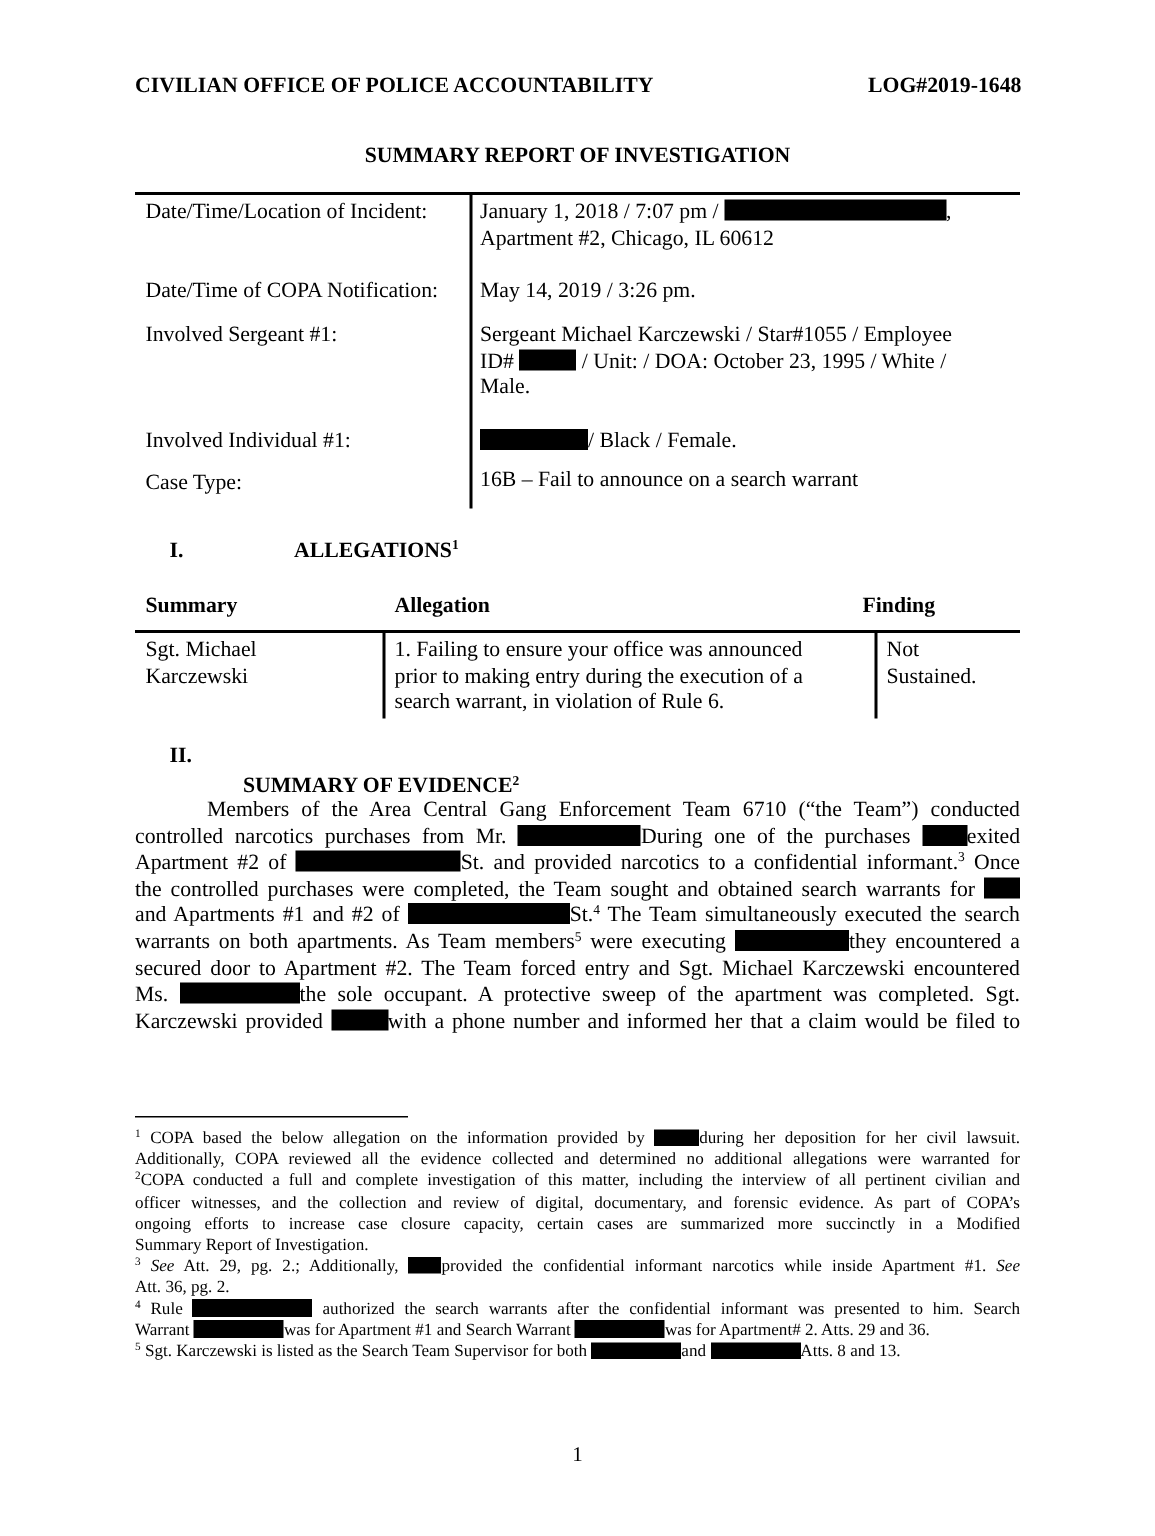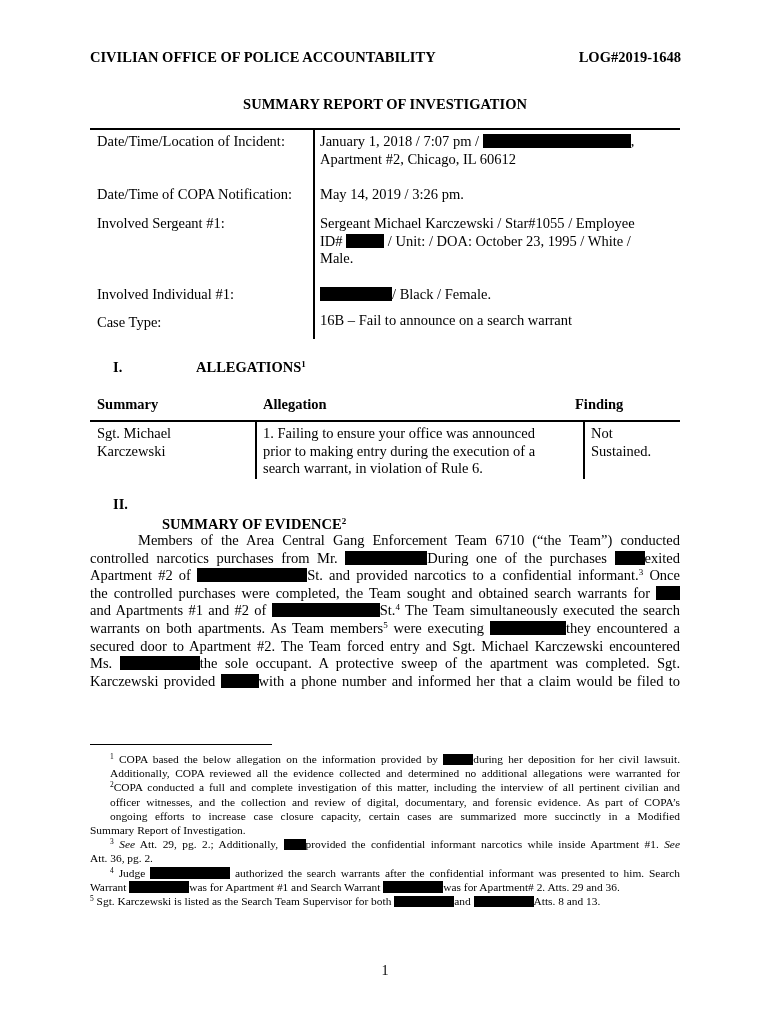--- a/index.html
+++ b/index.html
@@ -14,21 +14,21 @@
   .val { left:320px; width:370px; }
   .red { display:inline-block; background:#000; height:14px; vertical-align:-2px; }
   .sec { position:absolute; font-weight:bold; font-size:14.5px; }
   .th { position:absolute; font-weight:bold; font-size:14.5px; top:396px; }
   .td { position:absolute; font-size:14.5px; line-height:17.5px; }
   .para { position:absolute; left:90px; width:590px; font-size:14.5px; line-height:17.6px; text-align:justify; }
   .pline { display:block; text-align:justify; text-align-last:justify; white-space:nowrap; }
   sup { font-size:9px; vertical-align:5px; line-height:0; }
   .fn { position:absolute; left:90px; width:590px; font-size:11.4px; line-height:14.2px; }
   .fline { display:block; white-space:nowrap; }
-  .fline.j { text-align:justify; text-align-last:justify;margin-left:20px; }
+  .fline.j { text-align:justify; text-align-last:justify; }
   .fn sup { font-size:7.5px; vertical-align:4px; }
   .fn .red { height:11.5px; vertical-align:-2px; }
   .pagenum { position:absolute; top:963px; left:0; width:770px; text-align:center; font-size:14px; }
 </style>
 </head>
 <body>
 
 <div class="abs hdr" style="left:90px;">CIVILIAN OFFICE OF POLICE ACCOUNTABILITY</div>
 <div class="abs hdr" style="right:89px;">LOG#2019-1648</div>
 <div class="abs title">SUMMARY REPORT OF INVESTIGATION</div>
@@ -107,18 +107,18 @@
 
 <div class="fn" style="top:752px;">
   <span class="fline j"><sup>1</sup><span> COPA based the below allegation on the information provided by</span> <span class="red" style="width:30px;"></span><span>during her deposition for her civil lawsuit.</span></span>
   <span class="fline j">Additionally, COPA reviewed all the evidence collected and determined no additional allegations were warranted for</span>
   <span class="fline j"><sup>2</sup><span>COPA conducted a full and complete investigation of this matter, including the interview of all pertinent civilian and</span></span>
   <span class="fline j">officer witnesses, and the collection and review of digital, documentary, and forensic evidence.  As part of COPA’s</span>
   <span class="fline j">ongoing efforts to increase case closure capacity, certain cases are summarized more succinctly in a Modified</span>
   <span class="fline">Summary Report of Investigation.</span>
   <span class="fline j"><sup>3</sup> <i>See</i><span> Att. 29, pg. 2.; Additionally,</span> <span class="red" style="width:22px;"></span><span>provided the confidential informant narcotics while inside Apartment #1.</span> <i>See</i></span>
   <span class="fline">Att. 36, pg. 2.</span>
-  <span class="fline j"><sup>4</sup><span> Judge</span> <span class="red" style="width:80px;"></span> <span>authorized the search warrants after the confidential informant was presented to him. Search</span></span>
+  <span class="fline j"><sup>4</sup><span> Rule</span> <span class="red" style="width:80px;"></span> <span>authorized the search warrants after the confidential informant was presented to him. Search</span></span>
   <span class="fline"><span>Warrant</span> <span class="red" style="width:60px;"></span><span>was for Apartment #1 and Search Warrant</span> <span class="red" style="width:60px;"></span><span>was for Apartment# 2. Atts. 29 and 36.</span></span>
   <span class="fline"><sup>5</sup><span> Sgt. Karczewski is listed as the Search Team Supervisor for both</span> <span class="red" style="width:60px;"></span><span>and</span> <span class="red" style="width:60px;"></span><span>Atts. 8 and 13.</span></span>
 </div>
 
 <div class="pagenum">1</div>
 
 </body></html>

